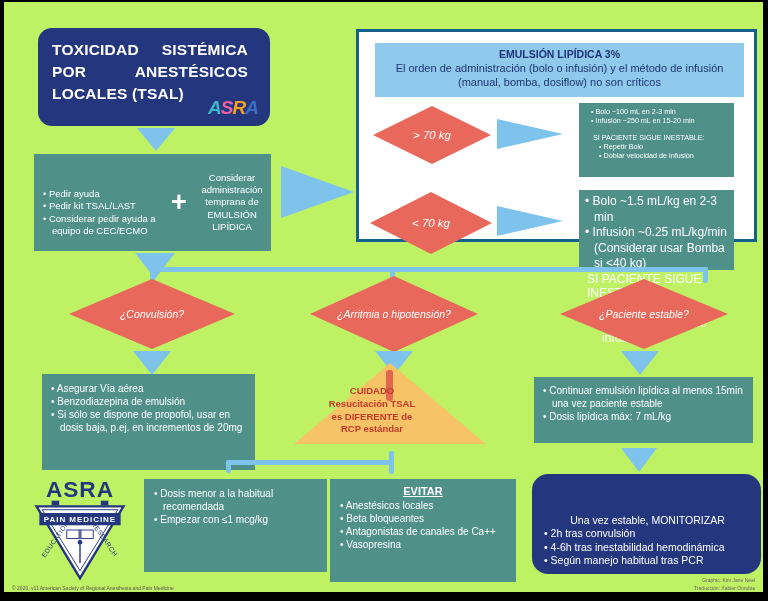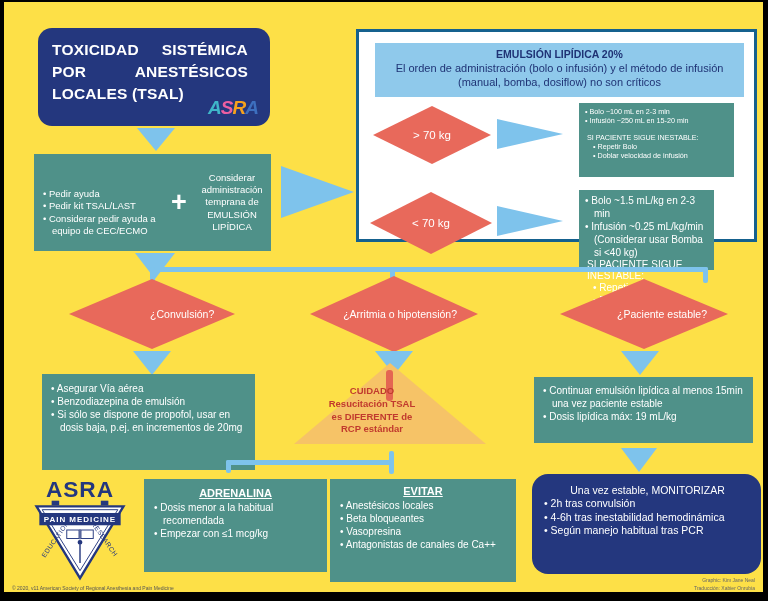--- a/index.html
+++ b/index.html
@@ -1,31 +1,31 @@
 <!DOCTYPE html>
 <html><head>
 <meta charset="utf-8">
 <style>
   html,body{margin:0;padding:0;background:#fff;}
   #frame{
     position:relative; width:768px; height:601px; box-sizing:border-box;
-    background:#fde047; overflow:hidden;
+    background:#bef264; overflow:hidden;
     border-style:solid; border-color:#000; border-width:2px 5px 9px 4px;
     font-family:"Liberation Sans", sans-serif;
   }
   .abs{position:absolute;}
   .teal{background:#4F9189;color:#fff;}
   .navy{background:#24377E;color:#fff;}
   ul.bul{list-style:none;margin:0;padding:0;}
   ul.bul li{padding-left:9px;text-indent:-9px;line-height:1.3;}
   ul.bul li::before{content:"• ";}
   ul.bul.indent{padding-left:8px;}
   .diamond{
     background:#E8695B;color:#fff;display:flex;align-items:center;justify-content:center;
-    clip-path:polygon(50% 0,100% 50%,50% 100%,0 50%);text-align:right;
+    clip-path:polygon(50% 0,100% 50%,50% 100%,0 50%);text-align:center;font-style:italic;
   }
   .arrow-down{background:#7EC3EC;clip-path:polygon(0 0,100% 0,50% 100%);}
   .arrow-right{background:#7EC3EC;clip-path:polygon(0 0,100% 50%,0 100%);}
   .conn{background:#7EC3EC;border-radius:2px;}
 
   
   #title-box{left:34px;top:26px;width:232px;height:98px;border-radius:14px;}
   #title-text{padding:11px 22px 0 14px;font-size:15.5px;font-weight:bold;line-height:1.42;
     text-align:justify;text-align-last:left;letter-spacing:.2px;}
   #asra-mini{right:12px;bottom:7px;font-size:19px;font-weight:bold;font-style:italic;letter-spacing:-1px;}
@@ -42,40 +42,40 @@
   
   #lipid-panel{left:352px;top:27px;width:401px;height:213px;border:3px solid #15618E;
     box-sizing:border-box;background:#fff;}
   #lp-header{left:16px;top:11px;width:369px;height:54px;background:#8FC9EB;color:#1F3375;
     text-align:center;box-sizing:border-box;padding-top:5px;}
   #lp-header .t{font-size:10.5px;font-weight:bold;}
   #lp-header .b{font-size:11px;line-height:1.3;padding:1px 14px 0 14px;}
   .lp-diamond{font-size:11.5px;}
   #lp-d70{left:14px;top:74px;width:118px;height:58px;}
   #lp-a70{left:138px;top:87px;width:66px;height:30px;}
-  #lp-b70{left:220px;top:71px;width:155px;height:74px;font-size:7.2px;padding:4px 6px;box-sizing:border-box;}
+  #lp-b70{left:220px;top:71px;width:155px;height:74px;font-size:7.2px;padding:4px 12px;box-sizing:border-box;}
   #lp-d40{left:11px;top:160px;width:122px;height:62px;}
   #lp-a40{left:138px;top:174px;width:66px;height:30px;}
-  #lp-b40{left:220px;top:158px;width:135px;height:80px;font-size:10px;padding:4px 6px;box-sizing:border-box;}
+  #lp-b40{left:220px;top:158px;width:155px;height:80px;font-size:12px;padding:4px 6px;box-sizing:border-box;}
   .lp-box .gap{height:7px;}
   .lp-box .unstable{padding-left:2px;}
 
   
   .dec{font-size:10.5px;line-height:1.2;}
   .dec .dt{width:75%;}
   #d-conv{left:65px;top:277px;width:166px;height:70px;}
   #d-arr{left:306px;top:274px;width:168px;height:76px;}
   #d-stab{left:556px;top:277px;width:168px;height:70px;}
 
   
   #conv-box{left:38px;top:372px;width:213px;height:96px;font-size:10px;padding:8px 9px;box-sizing:border-box;}
   #stab-box{left:530px;top:375px;width:219px;height:66px;font-size:10px;padding:7px 9px;box-sizing:border-box;}
   #monitor-box{left:528px;top:472px;width:229px;height:100px;border-radius:16px;font-size:10.5px;
     padding:10px 10px 0 12px;box-sizing:border-box;}
-  #monitor-title{text-align:center;padding-bottom:1px;}
+  #monitor-title{text-align:center;padding-bottom:1px;margin-top:30px;}
   #adren-box{left:140px;top:477px;width:183px;height:93px;font-size:10px;padding:8px 10px;box-sizing:border-box;}
   #evitar-box{left:326px;top:477px;width:186px;height:103px;font-size:10px;padding:6px 10px;box-sizing:border-box;}
   .box-title{display:block;text-align:center;font-weight:bold;font-size:11px;text-decoration:underline;margin-bottom:2px;}
 
   
   #warn-tri{left:290px;top:361px;width:192px;height:81px;background:#F6C367;
     clip-path:polygon(50% 0,100% 100%,0 100%);}
   #warn-bar{left:382px;top:368px;width:7px;height:31px;background:#E25B50;border-radius:3px;opacity:.9;}
   #warn-text{left:272px;top:383px;width:192px;text-align:center;color:#C13A2E;font-weight:bold;
     font-size:9.5px;line-height:1.35;}
@@ -125,21 +125,21 @@
       </ul>
     <div id="help-plus">+</div>
     <div id="help-right">Considerar administración temprana de EMULSIÓN LIPÍDICA</div>
   </div>
 
   <div class="abs arrow-right" id="a-help-right"></div>
   <div class="abs arrow-down" id="a-help-down"></div>
 
   <div class="abs" id="lipid-panel">
     <div class="abs" id="lp-header">
-      <div class="t">EMULSIÓN LIPÍDICA 20%</div>
+      <div class="t">EMULSIÓN LIPÍDICA 3%</div>
       <div class="b">El orden de administración (bolo o infusión) y el método de infusión (manual, bomba, dosiflow) no son críticos</div>
     </div>
 
     <div class="abs diamond lp-diamond" id="lp-d70">
       <span>&gt; 70 kg</span>
     </div>
     <div class="abs arrow-right" id="lp-a70"></div>
     <div class="abs teal lp-box" id="lp-b70">
       <ul class="bul">
           <li>Bolo ~100 mL en 2-3 min</li>
@@ -202,53 +202,52 @@
   <div class="abs" id="warn-text">
     <div>CUIDADO</div>
     <div>Resucitación TSAL</div>
     <div>es DIFERENTE de</div>
     <div>RCP estándar</div>
   </div>
 
   <div class="abs teal" id="stab-box">
     <ul class="bul">
         <li>Continuar emulsión lipídica al menos 15min una vez paciente estable</li>
-        <li>Dosis lipídica máx: 19 mL/kg</li>
+        <li>Dosis lipídica máx: 7 mL/kg</li>
       </ul>
   </div>
   <div class="abs arrow-down" id="a4"></div>
 
   <div class="abs navy" id="monitor-box">
     <div id="monitor-title">Una vez estable, MONITORIZAR</div>
     <ul class="bul">
         <li>2h tras convulsión</li>
         <li>4-6h tras inestabilidad hemodinámica</li>
         <li>Según manejo habitual tras PCR</li>
       </ul>
   </div>
 
   <div class="abs conn" id="cn-h"></div>
   <div class="abs conn" id="cn-cap"></div>
   <div class="abs conn" id="cn-el"></div>
 
   <div class="abs teal" id="adren-box">
-    <span class="box-title">ADRENALINA</span>
     <ul class="bul">
         <li>Dosis menor a la habitual recomendada</li>
         <li>Empezar con ≤1 mcg/kg</li>
       </ul>
   </div>
 
   <div class="abs teal" id="evitar-box">
     <span class="box-title">EVITAR</span>
     <ul class="bul">
         <li>Anestésicos locales</li>
         <li>Beta bloqueantes</li>
+        <li>Antagonistas de canales de Ca++</li>
         <li>Vasopresina</li>
-        <li>Antagonistas de canales de Ca++</li>
       </ul>
   </div>
 
   <svg class="abs" id="asra-logo" width="96" height="104" viewBox="0 0 100 110">
     <text x="50" y="20" text-anchor="middle" font-size="24" font-weight="bold" fill="#24377E" font-family="Liberation Sans, sans-serif" letter-spacing="1">ASRA</text>
     <rect x="20" y="24" width="8" height="5" fill="#24377E"></rect>
     <rect x="72" y="24" width="8" height="5" fill="#24377E"></rect>
     <polygon points="4,30 96,30 50,106" fill="#fff" stroke="#24377E" stroke-width="2.5"></polygon>
     <polygon points="10,33.5 90,33.5 50,98" fill="none" stroke="#24377E" stroke-width="1"></polygon>
     <rect x="7" y="37" width="86" height="13" fill="#24377E"></rect>

